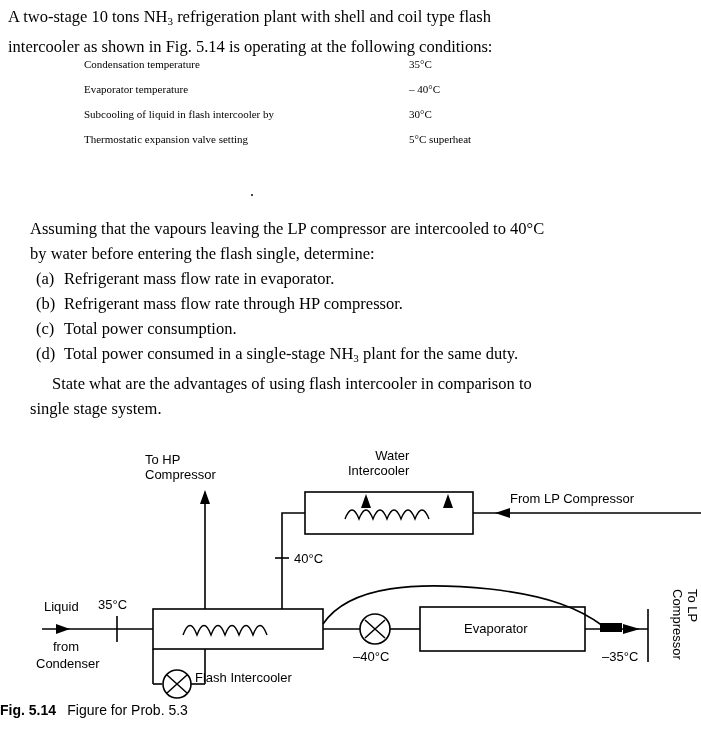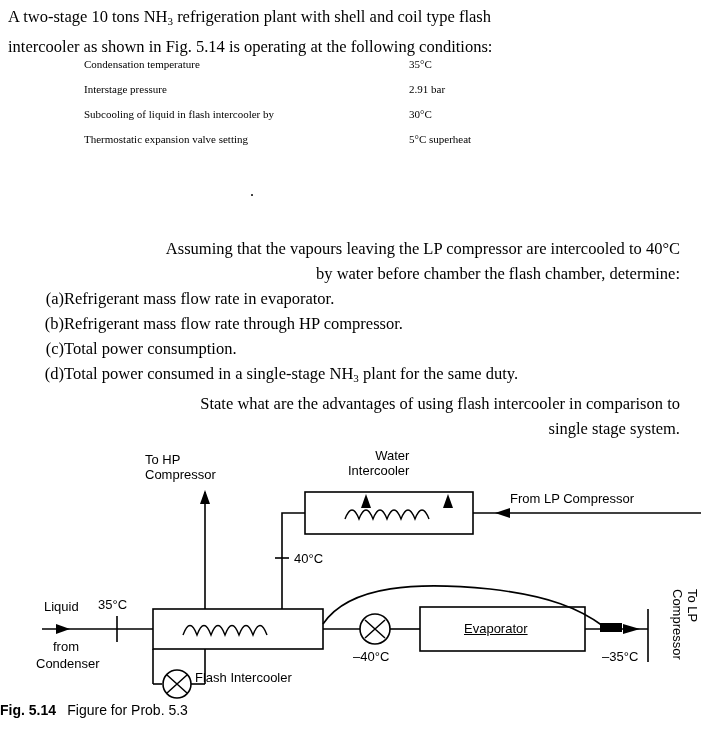--- a/index.html
+++ b/index.html
@@ -47,25 +47,24 @@
   .dot {
     position: absolute;
     left: 250px;
     top: 182px;
     font-size: 16px;
   }
 
   .assume {
     position: absolute;
     left: 30px;
-    top: 236px;
+    top: 216px;
     width: 650px;
     font-size: 16.5px;
     line-height: 25px;
-    text-align: right;
   }
   .assume p { margin: 0; }
   .items { margin: 0; padding: 0; list-style: none; }
   .items li {
     display: flex;
     line-height: 25px;
   }
   .items li .marker { width: 34px; flex: none; padding-left: 6px; box-sizing: border-box;}
   .state-line { text-indent: 22px; }
 
@@ -111,39 +110,39 @@
     <p>intercooler as shown in Fig. 5.14 is operating at the following conditions:</p>
   </div>
 
   <table class="cond-table">
     <tbody>
         <tr>
       <td class="label">Condensation temperature</td>
       <td class="value">35°C</td>
     </tr>
     <tr>
-      <td class="label">Interstage pressure</td>
-      <td class="value">2.91 bar</td>
+      <td class="label">Evaporator temperature</td>
+      <td class="value">– 40°C</td>
     </tr>
     <tr>
       <td class="label">Subcooling of liquid in flash intercooler by</td>
       <td class="value">30°C</td>
     </tr>
     <tr>
       <td class="label">Thermostatic expansion valve setting</td>
       <td class="value">5°C superheat</td>
     </tr>
   </tbody>
     </table>
 
   <div class="dot">.</div>
 
   <div class="assume">
     <p>Assuming that the vapours leaving the LP compressor are intercooled to 40°C</p>
-    <p>by water before chamber the flash chamber, determine:</p>
+    <p>by water before entering the flash single, determine:</p>
     <ul class="items">
       <li>
         <span class="marker">(a)</span>
         <span>Refrigerant mass flow rate in evaporator.</span>
       </li>
       <li>
         <span class="marker">(b)</span>
         <span>Refrigerant mass flow rate through HP compressor.</span>
       </li>
       <li>
@@ -225,21 +224,21 @@
     <div class="flab" style="left:490px; top:57px;">From LP Compressor</div>
     <div class="flab" style="left:274px; top:117px;">40°C</div>
 
     <div class="flab" style="left:24px; top:165px;">Liquid</div>
     <div class="flab" style="left:33px; top:205px;">from</div>
     <div class="flab" style="left:16px; top:222px;">Condenser</div>
     <div class="flab" style="left:78px; top:163px;">35°C</div>
 
     <div class="flab" style="left:175px; top:236px;">Flash Intercooler</div>
     <div class="flab" style="left:333px; top:215px;">–40°C</div>
-    <div class="flab" style="left:444px; top:187px;text-decoration:underline;">Evaporator</div>
+    <div class="flab" style="left:444px; top:187px;">Evaporator</div>
     <div class="flab" style="left:582px; top:215px;">–35°C</div>
     <div class="flab vert" style="left:650px; top:155px;">To LP
 Compressor</div>
   </div>
 
   <div class="fig-label">
     <b>Fig. 5.14</b>&nbsp;&nbsp;&nbsp;<span class="cap">Figure for Prob. 5.3</span>
   </div>
 
 </div>

